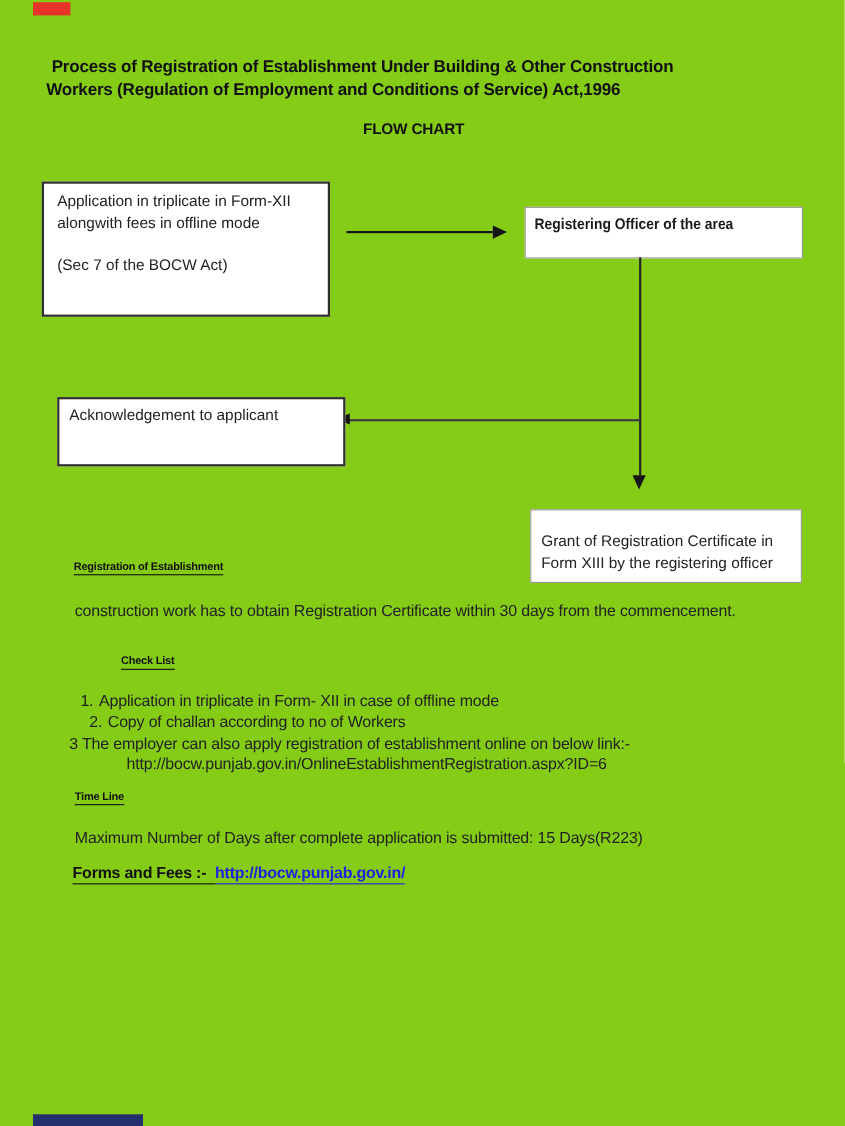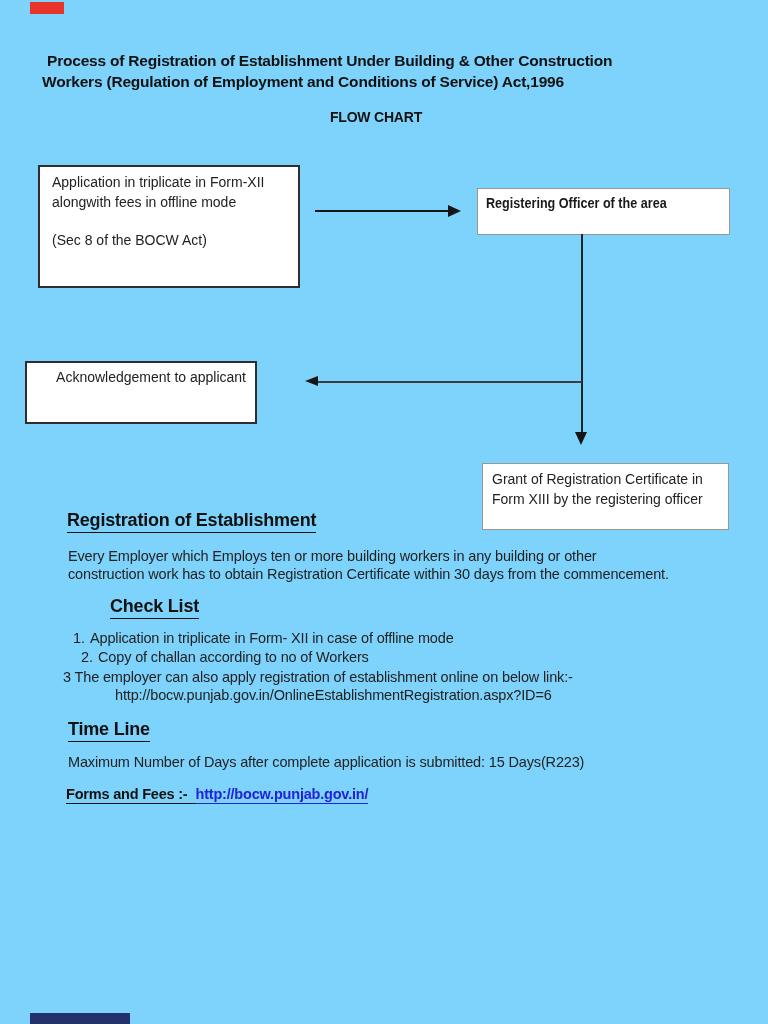--- a/index.html
+++ b/index.html
@@ -1,17 +1,17 @@
 <!DOCTYPE html>
 <html><head>
 <meta charset="utf-8">
 <style>
   html,body{margin:0;padding:0;background:#ffffff;}
   .page{
-    position:relative;width:768px;height:1024px;background:#7dd3fc;overflow:hidden;
+    position:relative;width:768px;height:1024px;background:#84cc16;overflow:hidden;
     font-family:"Liberation Sans","DejaVu Sans",sans-serif;color:#1c1c1c;
   }
   
   .mark{position:absolute;}
   .mark-red{left:30px;top:2px;width:34px;height:12px;background:#e8332a;}
   .mark-navy{left:30px;top:1013px;width:100px;height:11px;background:#24306b;}
 
   
   .doc-title{position:absolute;left:42px;top:50px;width:690px;
     font-weight:bold;font-size:15.5px;line-height:21px;letter-spacing:-0.2px;color:#111;}
@@ -21,37 +21,37 @@
 
   
   .fbox{position:absolute;background:#fff;box-sizing:border-box;font-size:14px;line-height:19.5px;color:#222;}
   .fbox-dark{border:2px solid #2e2e2e;}
   .fbox-light{border:1px solid #979797;}
   .box-application{left:38px;top:165px;width:262px;height:123px;padding:6px 12px;}
   .box-application .gap{height:19px;}
   .box-officer{left:477px;top:188px;width:253px;height:47px;padding:5px 8px;
     font-weight:bold;font-size:14px;color:#1a1a1a;}
   .box-officer .cond{display:inline-block;transform:scaleX(0.9);transform-origin:0 50%;white-space:nowrap;}
-  .box-ack{left:25px;top:361px;width:232px;height:63px;padding:5px 9px;text-align:right;}
-  .box-grant{left:482px;top:463px;width:247px;height:67px;padding:6px 9px;}
+  .box-ack{left:52px;top:361px;width:262px;height:63px;padding:5px 9px;}
+  .box-grant{left:482px;top:463px;width:247px;height:67px;padding:18px 9px;}
 
   
   .hline,.vline{position:absolute;background:#161616;}
   .arrow1-line{left:315px;top:210px;width:133px;height:2px;}
   .arrow1-head{position:absolute;left:448px;top:205px;width:0;height:0;
     border-top:6px solid transparent;border-bottom:6px solid transparent;border-left:13px solid #161616;}
   .vline-main{left:581px;top:234px;width:2px;height:198px;background:#242424;}
   .vdown-head{position:absolute;left:575px;top:432px;width:0;height:0;
     border-left:6px solid transparent;border-right:6px solid transparent;border-top:13px solid #161616;}
   .branch-line{left:317px;top:381px;width:265px;height:2px;background:#3d3d3d;}
   .branch-head{position:absolute;left:305px;top:376px;width:0;height:0;
     border-top:5.5px solid transparent;border-bottom:5.5px solid transparent;border-right:13px solid #161616;}
 
   
-  .sec-heading{position:absolute;font-weight:bold;font-size:18px;letter-spacing:-0.2px;color:#111;text-decoration:underline;}
+  .sec-heading{position:absolute;font-weight:bold;font-size:10px;letter-spacing:-0.2px;color:#111;text-decoration:underline;}
   .sec-heading span{display:inline-block;border-bottom:1.6px solid #111;padding-bottom:1px;}
   .body-text{position:absolute;font-size:14.5px;letter-spacing:-0.15px;line-height:17.5px;color:#222;}
   .h-registration{left:67px;top:510px;}
   .p-registration{left:68px;top:548px;width:660px;}
   .h-checklist{left:68px;top:596px;margin-left:42px;}
   .li{position:absolute;font-size:14.5px;letter-spacing:-0.15px;color:#222;text-align:center;}
   .li .num{display:inline-block;width:22px;}
   .li-1{left:68px;top:630px;}
   .li-2{left:76px;top:649px;}
   .li-3{left:63px;top:669px;}
@@ -74,21 +74,21 @@
     <div class="l1">Process of Registration of Establishment Under Building &amp; Other Construction</div>
     <div class="l2">Workers (Regulation of Employment and Conditions of Service) Act,1996</div>
   </div>
 
   <div class="doc-subtitle">FLOW CHART</div>
 
   <div class="fbox fbox-dark box-application">
     <div>Application in triplicate in Form-XII</div>
     <div>alongwith fees in offline mode</div>
     <div class="gap"></div>
-    <div>(Sec 8 of the BOCW Act)</div>
+    <div>(Sec 7 of the BOCW Act)</div>
   </div>
 
   <div class="hline arrow1-line"></div>
   <div class="arrow1-head"></div>
 
   <div class="fbox fbox-light box-officer">
     <span class="cond">Registering Officer of the area</span>
   </div>
 
   <div class="vline vline-main"></div>
@@ -104,21 +104,20 @@
   <div class="fbox fbox-light box-grant">
     <div>Grant of Registration Certificate in</div>
     <div>Form XIII by the registering officer</div>
   </div>
 
   <div class="sec-heading h-registration">
     <span>Registration of Establishment</span>
   </div>
 
   <div class="body-text p-registration">
-    <div>Every Employer which Employs ten or more building workers in any building or other</div>
     <div>construction work has to obtain Registration Certificate within 30 days from the commencement.</div>
   </div>
 
   <div class="sec-heading h-checklist">
     <span>Check List</span>
   </div>
 
   <div class="li li-1">
     <span class="num">1.</span><span>Application in triplicate in Form- XII in case of offline mode</span>
   </div>

